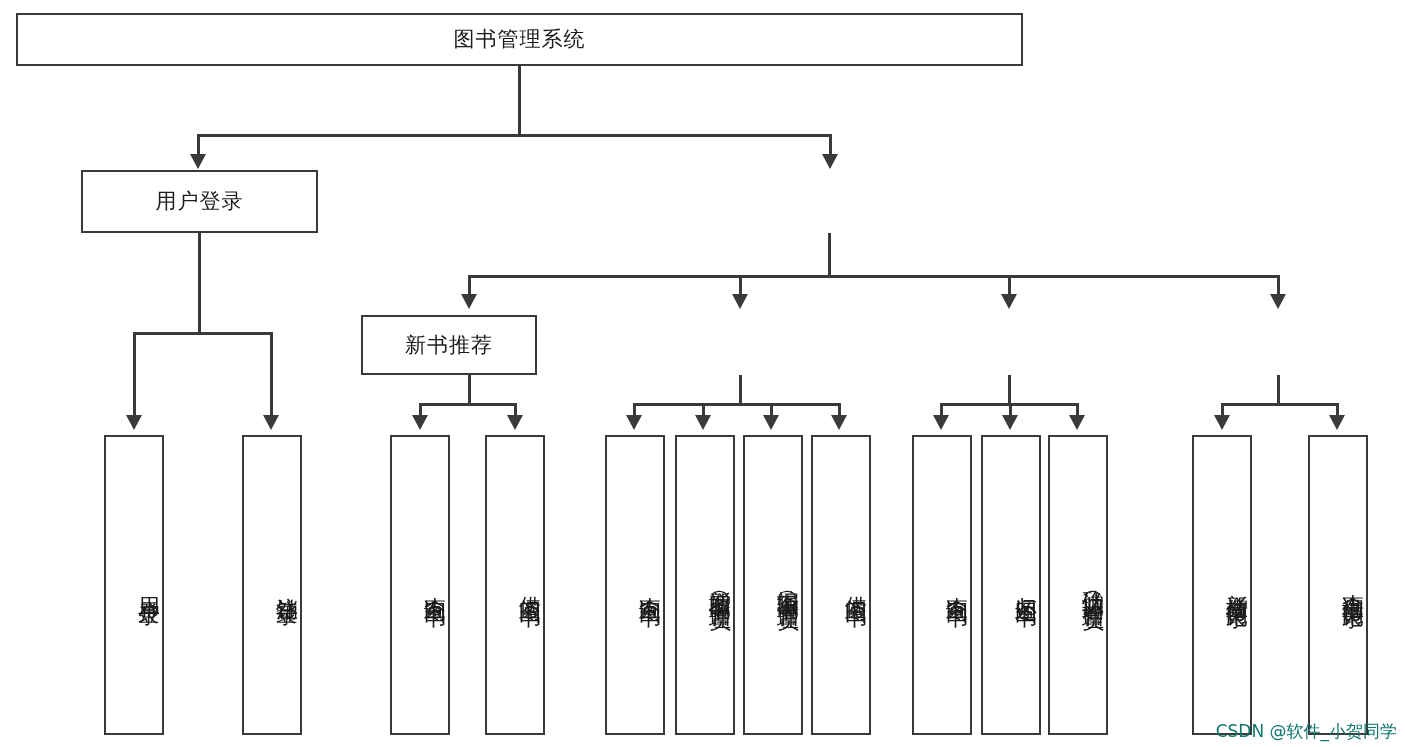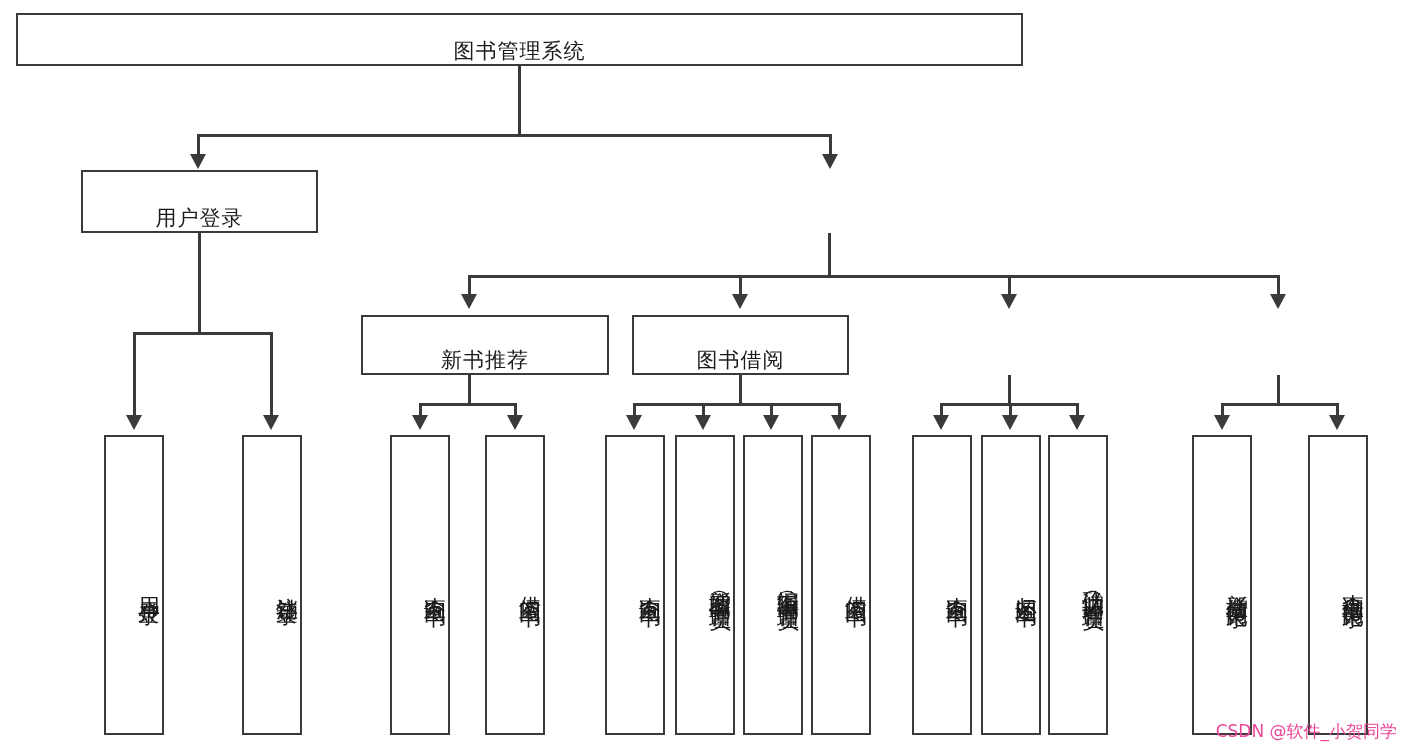--- a/index.html
+++ b/index.html
@@ -18,21 +18,21 @@
     background: #ffffff;
     overflow: hidden;
   }
   
   .node {
     position: absolute;
     box-sizing: border-box;
     background: #ffffff;
     border: 2px solid #3a3a3a;
     display: flex;
-    align-items: flex-end;
+    align-items: center;
     justify-content: center;
     color: #1b1b1b;
     line-height: 1.18;
   }
   .node.horiz {
     font-size: 21px;
     letter-spacing: 1px;
     text-align: center;
   }
   
@@ -63,21 +63,21 @@
     border-left: 8px solid transparent;
     border-right: 8px solid transparent;
     border-top: 15px solid #3a3a3a;
   }
   
   #watermark {
     position: absolute;
     right: 8px;
     bottom: 4px;
     font-size: 17px;
-    color: #ec4899;
+    color: #0f766e;
     white-space: nowrap;
     pointer-events: none;
     font-family: "DejaVu Sans", "Liberation Sans", sans-serif;
   }
 </style>
 </head>
 <body>
 
 <div id="diagram-root">
 
@@ -110,25 +110,22 @@
 
   <div class="conn v" style="left:468px; top:275px; width:3px; height:22px;"></div>
   <div class="arrow" style="left:461px; top:294px;"></div>
   <div class="conn v" style="left:739px; top:275px; width:3px; height:22px;"></div>
   <div class="arrow" style="left:732px; top:294px;"></div>
   <div class="conn v" style="left:1008px; top:275px; width:3px; height:22px;"></div>
   <div class="arrow" style="left:1001px; top:294px;"></div>
   <div class="conn v" style="left:1277px; top:275px; width:3px; height:22px;"></div>
   <div class="arrow" style="left:1270px; top:294px;"></div>
 
-  <div class="node horiz" style="left:361px; top:315px; width:248px; height:60px;">
+  <div class="node horiz" style="left:361px; top:315px; width:176px; height:60px;">
     <span class="label">新书推荐</span>
-  </div>
-  <div class="node horiz" style="left:632px; top:315px; width:217px; height:60px;">
-    <span class="label">图书借阅</span>
   </div>
 
   <div class="conn v" style="left:468px; top:375px; width:3px; height:30px;"></div>
   <div class="conn h" style="left:419px; top:403px; width:98px; height:3px;"></div>
   <div class="conn v" style="left:419px; top:403px; width:3px; height:14px;"></div>
   <div class="arrow" style="left:412px; top:415px;"></div>
   <div class="conn v" style="left:514px; top:403px; width:3px; height:14px;"></div>
   <div class="arrow" style="left:507px; top:415px;"></div>
 
   <div class="conn v" style="left:739px; top:375px; width:3px; height:30px;"></div>

